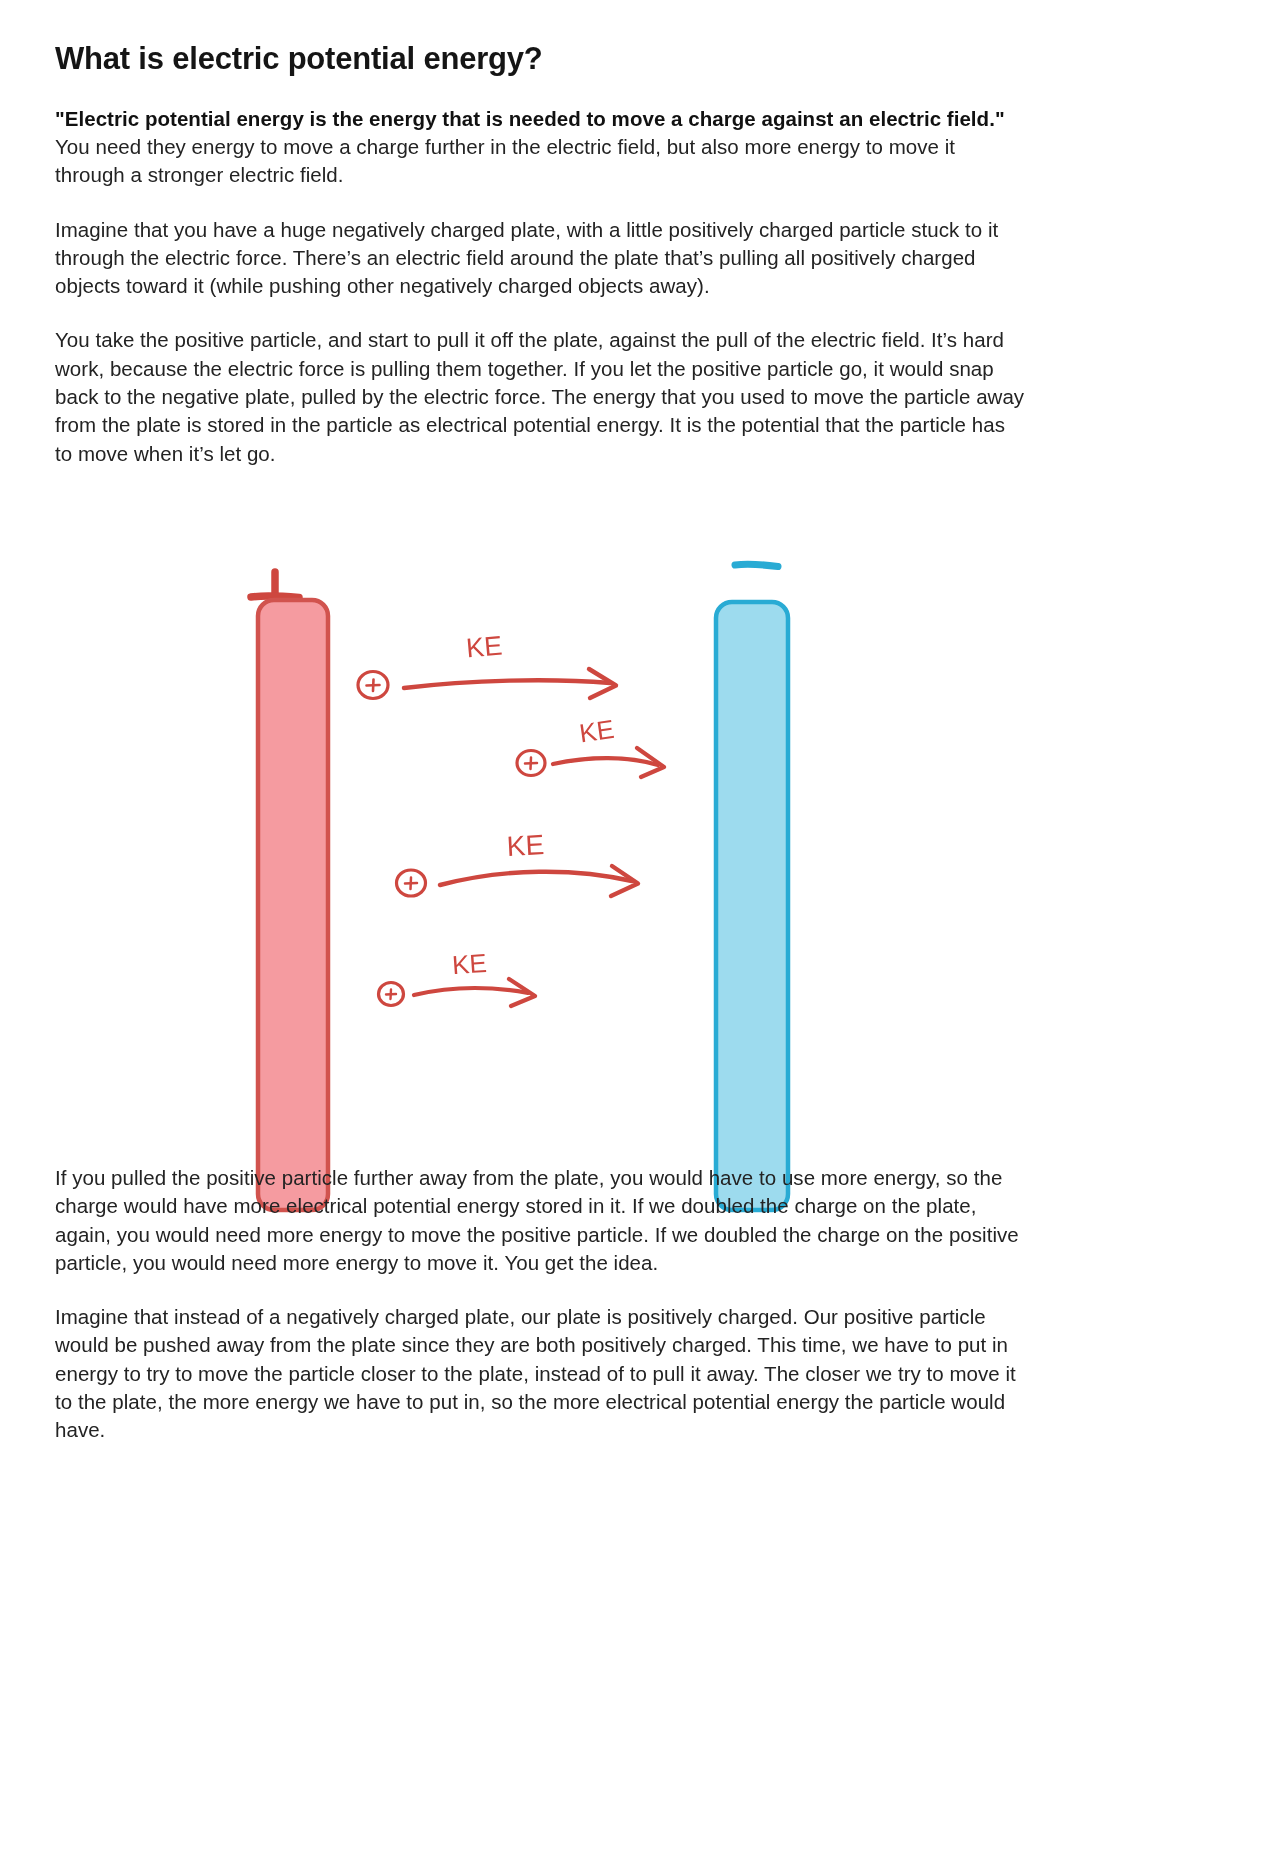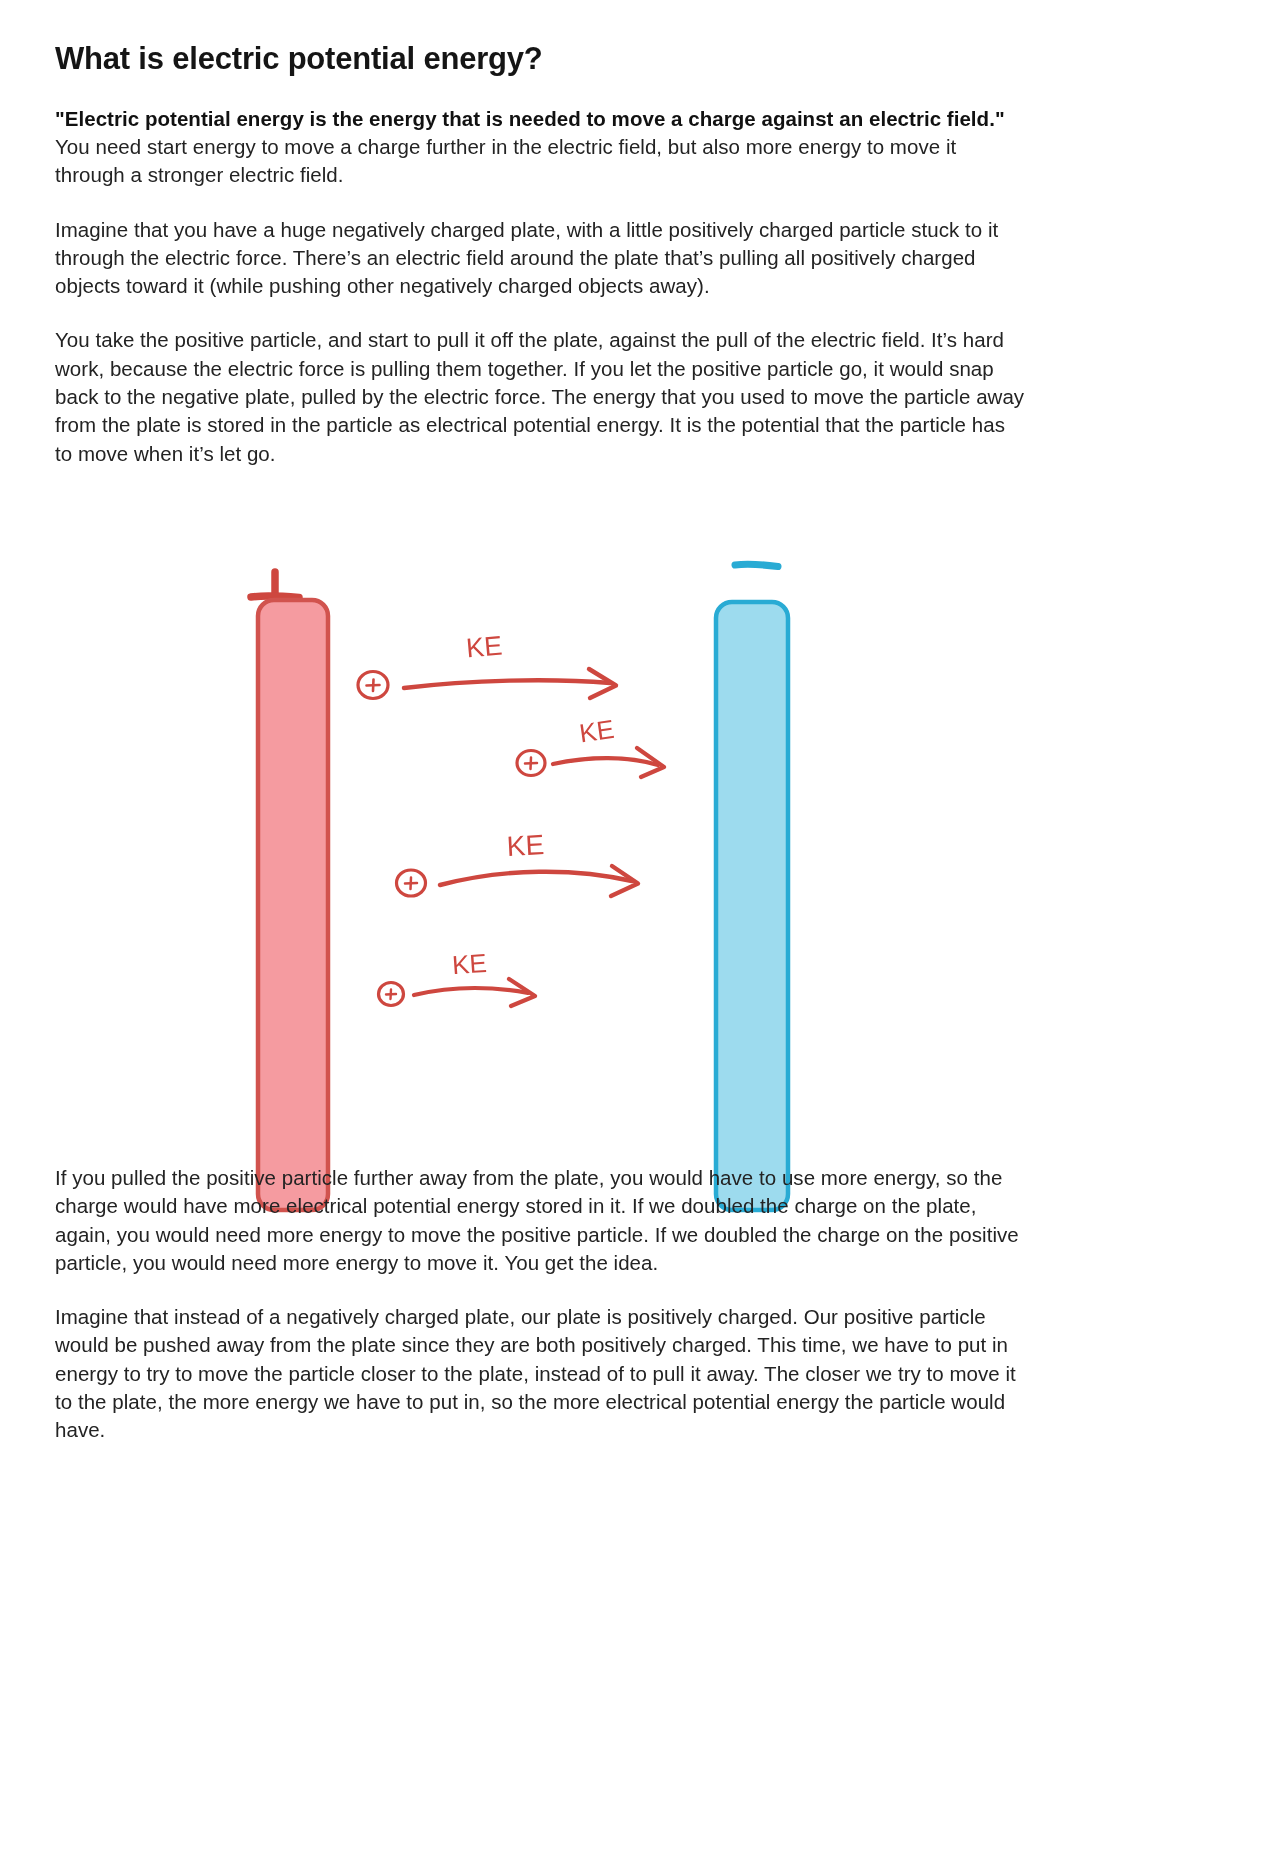--- a/index.html
+++ b/index.html
@@ -67,21 +67,21 @@
 </head>
 <body>
 
 <div class="page">
 
   <div class="content">
 
     <h1 class="title">What is electric potential energy?</h1>
 
     <p class="para">
-      <b>"Electric potential energy is the energy that is needed to move a charge against an electric field."</b><span> You need start energy to move a charge further in the electric field, but also more energy to move it through a stronger electric field.</span>
+      <b>"Electric potential energy is the energy that is needed to move a charge against an electric field."</b><span> You need they energy to move a charge further in the electric field, but also more energy to move it through a stronger electric field.</span>
     </p>
 
     <p class="para">Imagine that you have a huge negatively charged plate, with a little positively charged particle stuck to it through the electric force. There’s an electric field around the plate that’s pulling all positively charged objects toward it (while pushing other negatively charged objects away).</p>
 
     <p class="para">You take the positive particle, and start to pull it off the plate, against the pull of the electric field. It’s hard work, because the electric force is pulling them together. If you let the positive particle go, it would snap back to the negative plate, pulled by the electric force. The energy that you used to move the particle away from the plate is stored in the particle as electrical potential energy. It is the potential that the particle has to move when it’s let go.</p>
 
   </div>
 
   <div class="figure">
     <svg width="1280" height="870" viewBox="0 0 1280 870" xmlns="http://www.w3.org/2000/svg">

